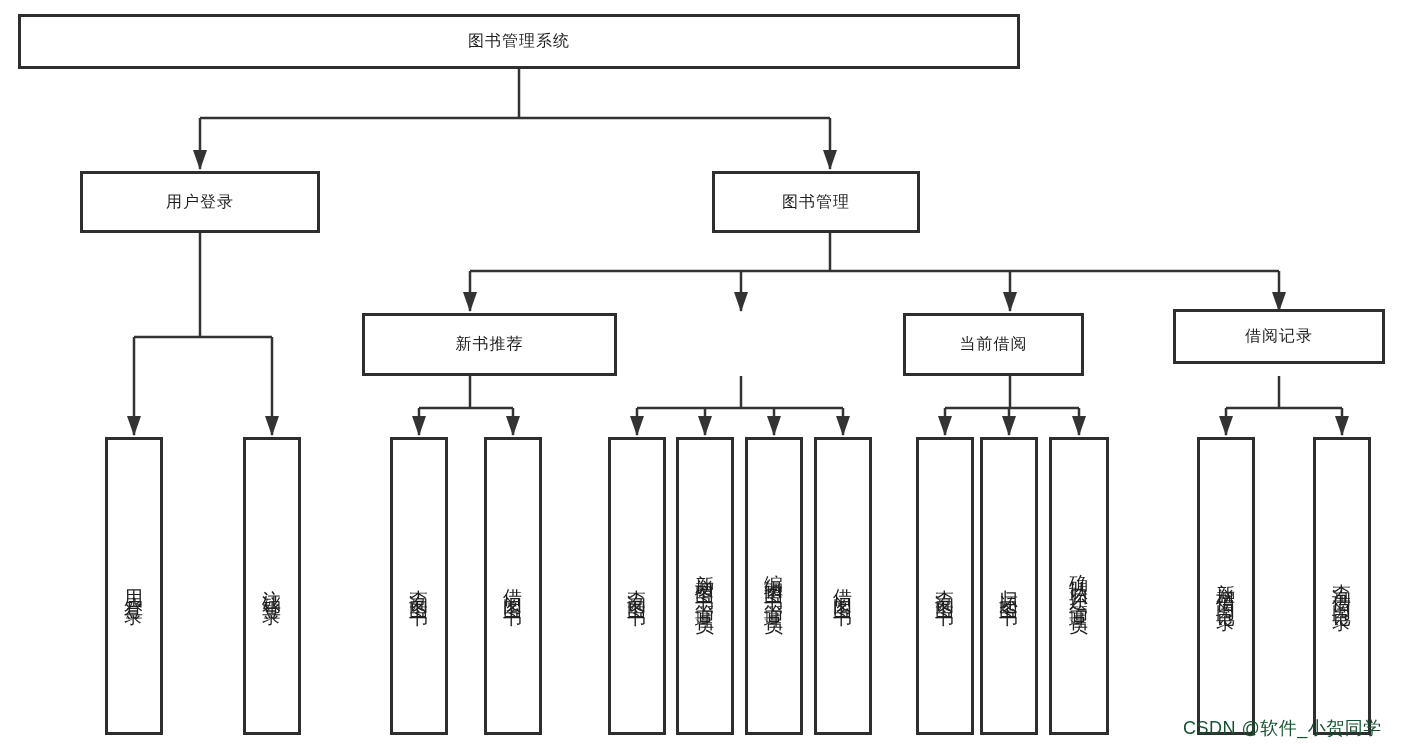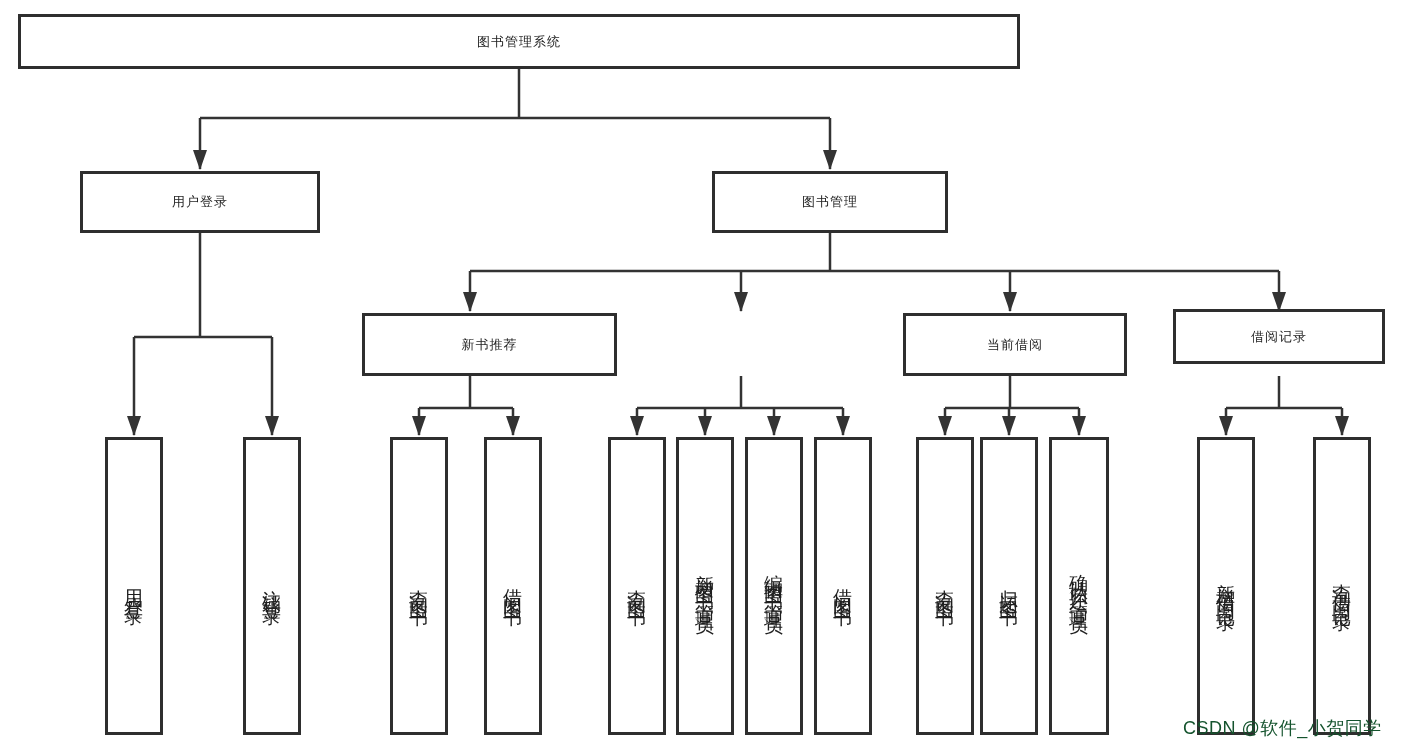--- a/index.html
+++ b/index.html
@@ -18,39 +18,39 @@
     position: absolute;
     box-sizing: border-box;
     border: 3px solid #2e2e2e;
     background: #ffffff;
     display: flex;
     align-items: center;
     justify-content: center;
     text-align: center;
     color: #1f1f1f;
   }
-  .h-box { font-size: 13px; letter-spacing: 1px; }
+  .h-box { font-size: 16px; letter-spacing: 1px; }
   .v-box {
     writing-mode: vertical-rl;
     text-orientation: mixed;
     font-size: 19px;
     letter-spacing: 6px;
     line-height: 1;
     padding: 10px 0;
   }
 
   
   .n-root  { left: 18px;  top: 14px;  width: 1002px; height: 55px; }
   
   .n-login { left: 80px;  top: 171px; width: 240px; height: 62px; }
-  .n-mgmt  { left: 712px; top: 171px; width: 236px; height: 62px; }
+  .n-mgmt  { left: 712px; top: 171px; width: 208px; height: 62px; }
   
   .n-recommend { left: 362px;  top: 313px; width: 255px; height: 63px; }
   .n-borrow    { left: 633px;  top: 313px; width: 216px; height: 63px; }
-  .n-current   { left: 903px;  top: 313px; width: 224px; height: 63px; }
+  .n-current   { left: 903px;  top: 313px; width: 181px; height: 63px; }
   .n-records   { left: 1173px; top: 309px; width: 212px; height: 55px; }
   
   .leaf { top: 437px; height: 298px; width: 58px; }
   .n-l1  { left: 105px; }
   .n-l2  { left: 243px; }
   .n-l3  { left: 390px; }
   .n-l4  { left: 484px; }
   .n-l5  { left: 608px; }
   .n-l6  { left: 676px; }
   .n-l7  { left: 745px; }

